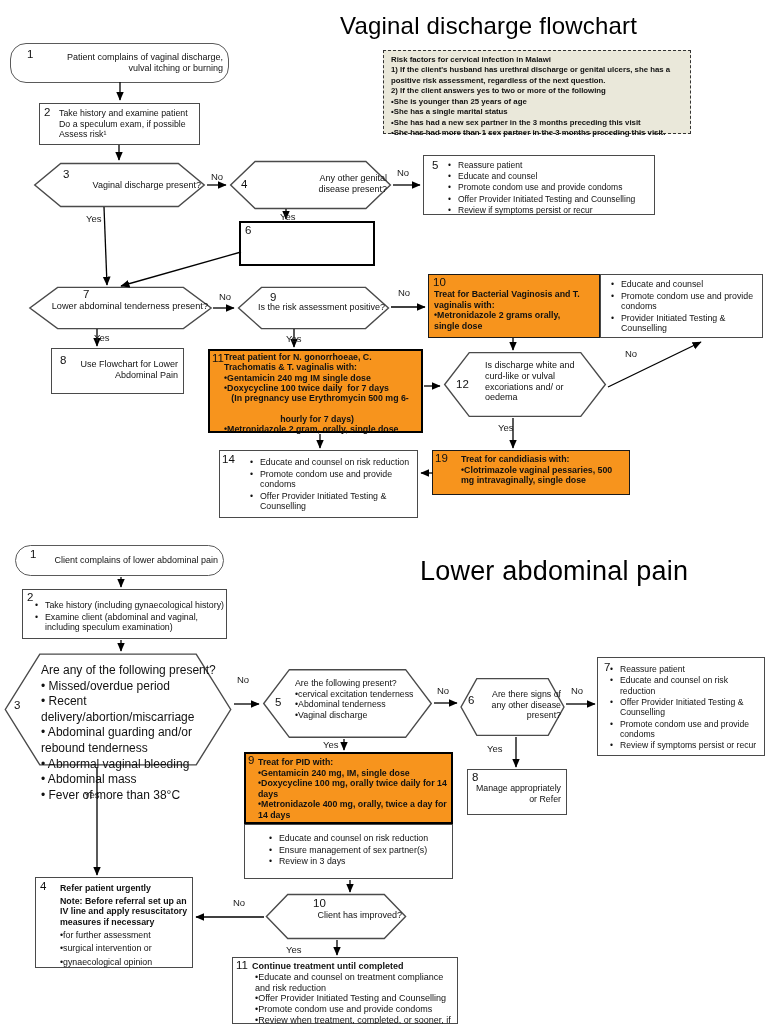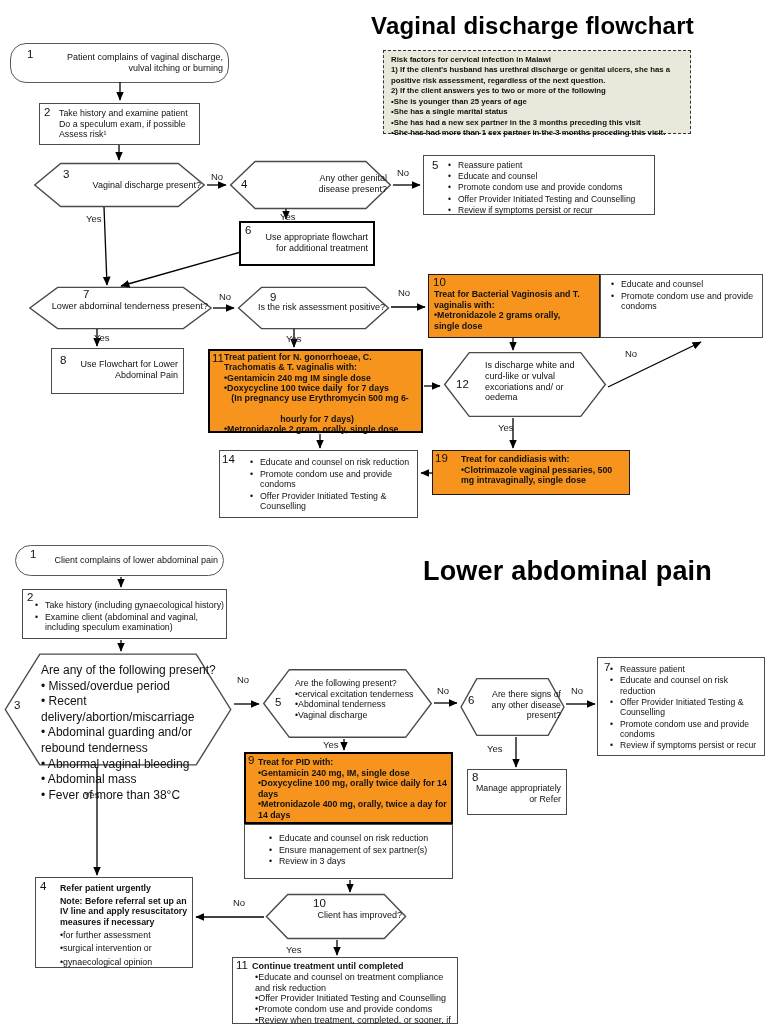--- a/index.html
+++ b/index.html
@@ -1,19 +1,19 @@
 <!DOCTYPE html>
 <html style="--highlight: #F7941D; --risk-bg: #EAE8DA;"><head>
 <meta charset="utf-8">
 <style>
   *{box-sizing:border-box;margin:0;padding:0}
   html,body{background:#fff}
   .page{position:relative;width:768px;height:1024px;background:#fff;overflow:hidden;
         font-family:"Liberation Sans",sans-serif;color:#111}
-  .title{position:absolute;font-weight:700;color:#000;text-align:center;z-index:1;letter-spacing:.2px}
+  .title{position:absolute;font-weight:400;color:#000;z-index:1;letter-spacing:.2px}
   .node{position:absolute;background:#fff;border:1.4px solid #4a4a4a;font-size:9px;line-height:1.2;z-index:1}
   .rounded{border-radius:16px;border-color:#5a5a5a;border-width:1.6px}
   .hex{border:none;background:transparent}
   .hexbg{position:absolute;inset:0;width:100%;height:100%;overflow:visible}
   .hexbg polygon{fill:#fff;stroke:#4a4a4a;stroke-width:1.4;vector-effect:non-scaling-stroke}
   .txt{position:relative;z-index:2;padding:3px 5px;white-space:pre-line}
   .pre{white-space:pre-wrap}
   .ctr{text-align:right}
   .b{font-weight:700}
   .num{position:absolute;z-index:3;font-size:11.5px;color:#111;font-weight:400}
@@ -79,22 +79,20 @@
         <div class="li">Reassure patient</div>
         <div class="li">Educate and counsel</div>
         <div class="li">Promote condom use and provide condoms</div>
         <div class="li">Offer Provider Initiated Testing and Counselling</div>
         <div class="li">Review if symptoms persist or recur</div>
       </div>
   </div>
 
   <div class="node thick" style="left:239px;top:221px;width:136px;height:45px">
     <span class="num" style="left:4px;top:1px">6</span>
-    <div class="txt ctr" style="padding-top:9px">Use appropriate flowchart
-for additional treatment</div>
   </div>
 
   <div class="node hex" style="left:28px;top:287px;width:185px;height:42px">
     <svg class="hexbg" viewBox="0 0 100 100" preserveAspectRatio="none">
         <polygon points="16,1 84,1 99,50 84,99 16,99 1,50"></polygon>
       </svg>
     <span class="num" style="left:55px;top:1px">7</span>
     <div class="txt ctr" style="padding-top:14px;font-size:9.2px">Lower abdominal tenderness present?</div>
   </div>
 
@@ -110,20 +108,21 @@
     <span class="num" style="left:4px;top:1px">10</span>
     <div class="txt" style="padding:14px 4px 0 5px;font-size:8.8px">Treat for Bacterial Vaginosis and T. vaginalis with:
 •Metronidazole 2 grams orally,
 single dose</div>
   </div>
 
   <div class="node" style="left:600px;top:274px;width:163px;height:64px">
     <div class="list" style="margin-left:8px;padding-top:4px;font-size:8.8px">
         <div class="li">Educate and counsel</div>
         <div class="li">Promote condom use and provide condoms</div>
+        <div class="li">Provider Initiated Testing &amp; Counselling</div>
       </div>
   </div>
 
   <div class="node" style="left:51px;top:348px;width:133px;height:46px">
     <span class="num" style="left:8px;top:5px">8</span>
     <div class="txt ctr" style="padding-top:10px">Use Flowchart for Lower
 Abdominal Pain</div>
   </div>
 
   <div class="node orange thick" style="left:208px;top:349px;width:215px;height:84px">

